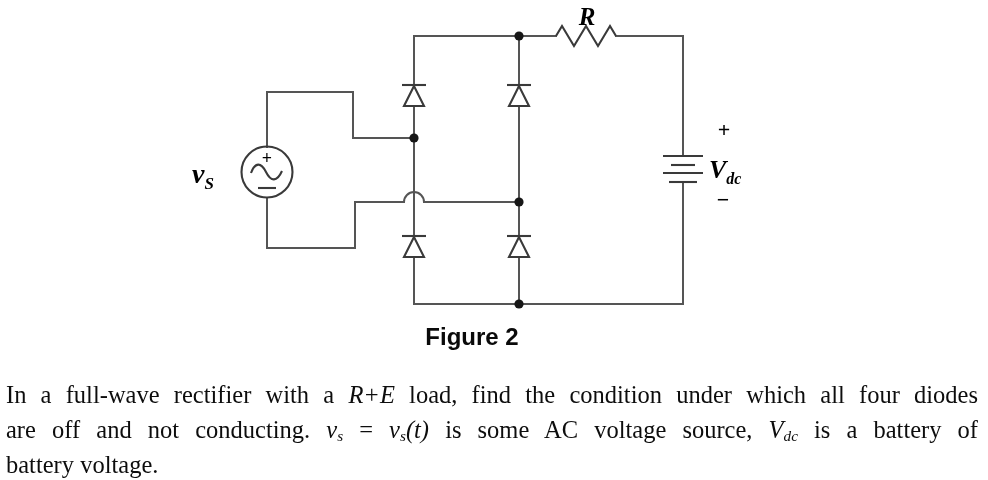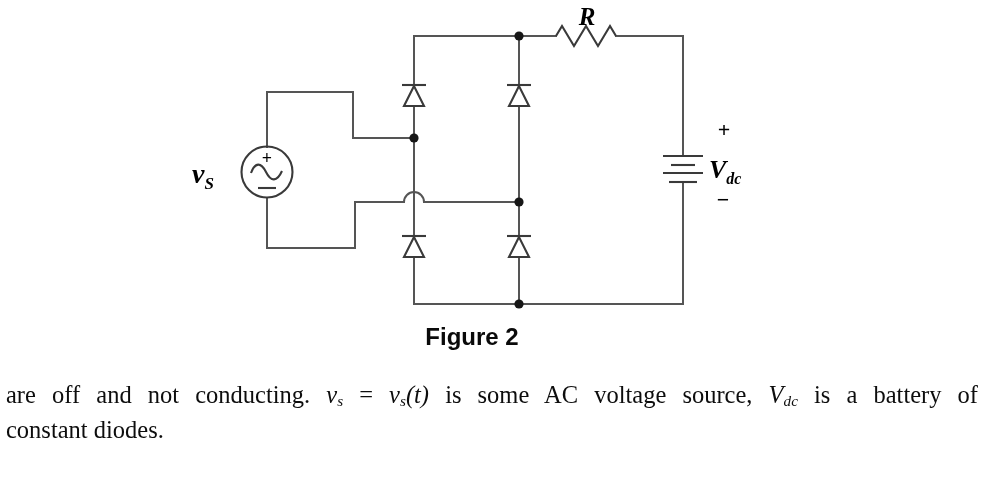--- a/index.html
+++ b/index.html
@@ -113,17 +113,18 @@
         <tspan class="lbl-serif-bi" font-size="26">V</tspan><tspan class="lbl-serif-bi" font-size="16" dy="6">dc</tspan>
       </text>
 
       <text class="lbl lbl-plusminus" x="723" y="207" text-anchor="middle" font-size="22">−</text>
 
       <text class="caption" x="472" y="345" text-anchor="middle">Figure 2</text>
     </g>
   </svg>
 
   <div class="problem">
+    <div class="pline"><span>In a full-wave rectifier with a </span><span style="font-style: italic;">R+E</span><span> load, find the condition under which all four diodes</span></div>
     <div class="pline"><span>are off and not conducting. </span><span style="font-style: italic;">v<sub style="font-style: italic;">s</sub></span><span> = </span><span style="font-style: italic;">v<sub style="font-style: italic;">s</sub></span><span style="font-style: italic;">(t)</span><span> is some AC voltage source, </span><span style="font-style: italic;">V<sub style="font-style: italic;">dc</sub></span><span> is a battery of</span></div>
-    <div class="pline last"><span>constant diodes.</span></div>
+    <div class="pline last"><span>battery voltage.</span></div>
   </div>
 
 </div>
 
 </body></html>

